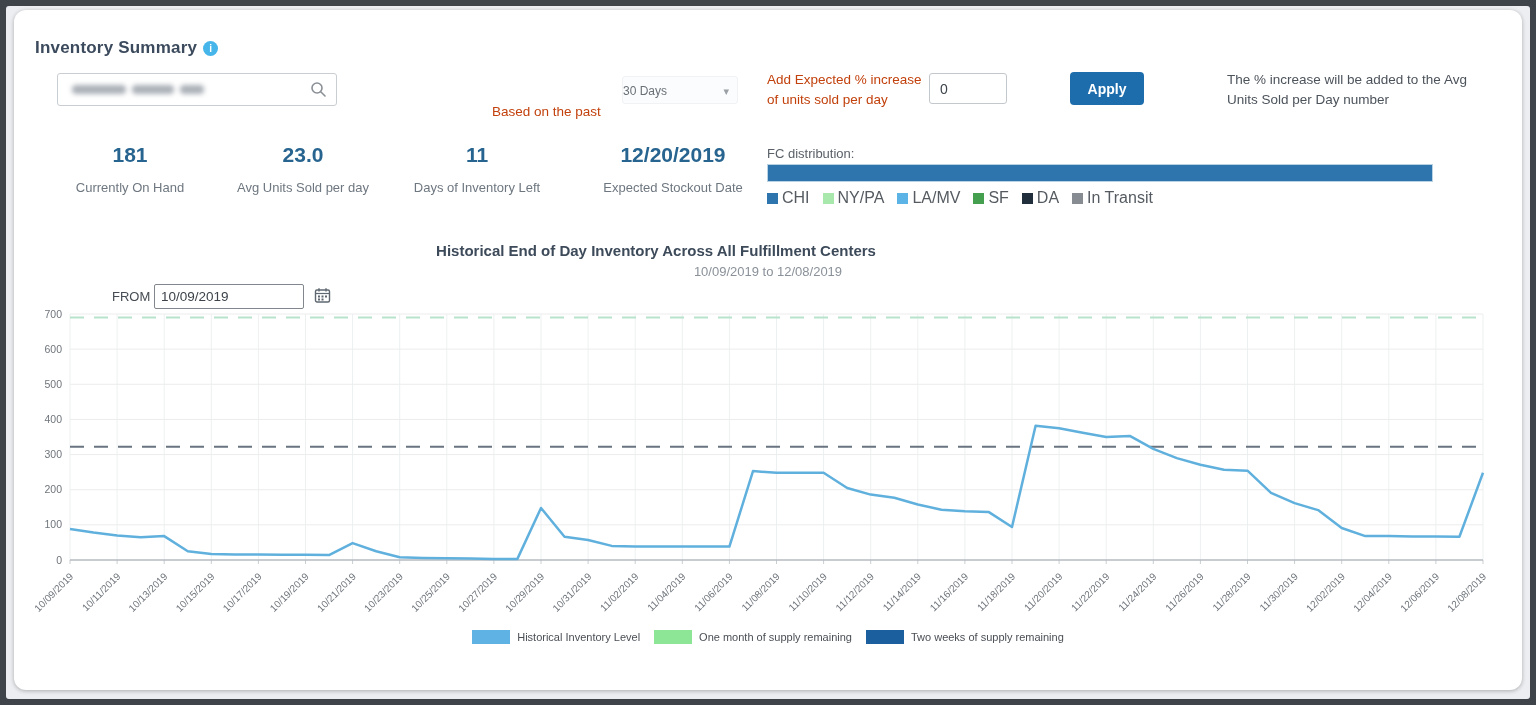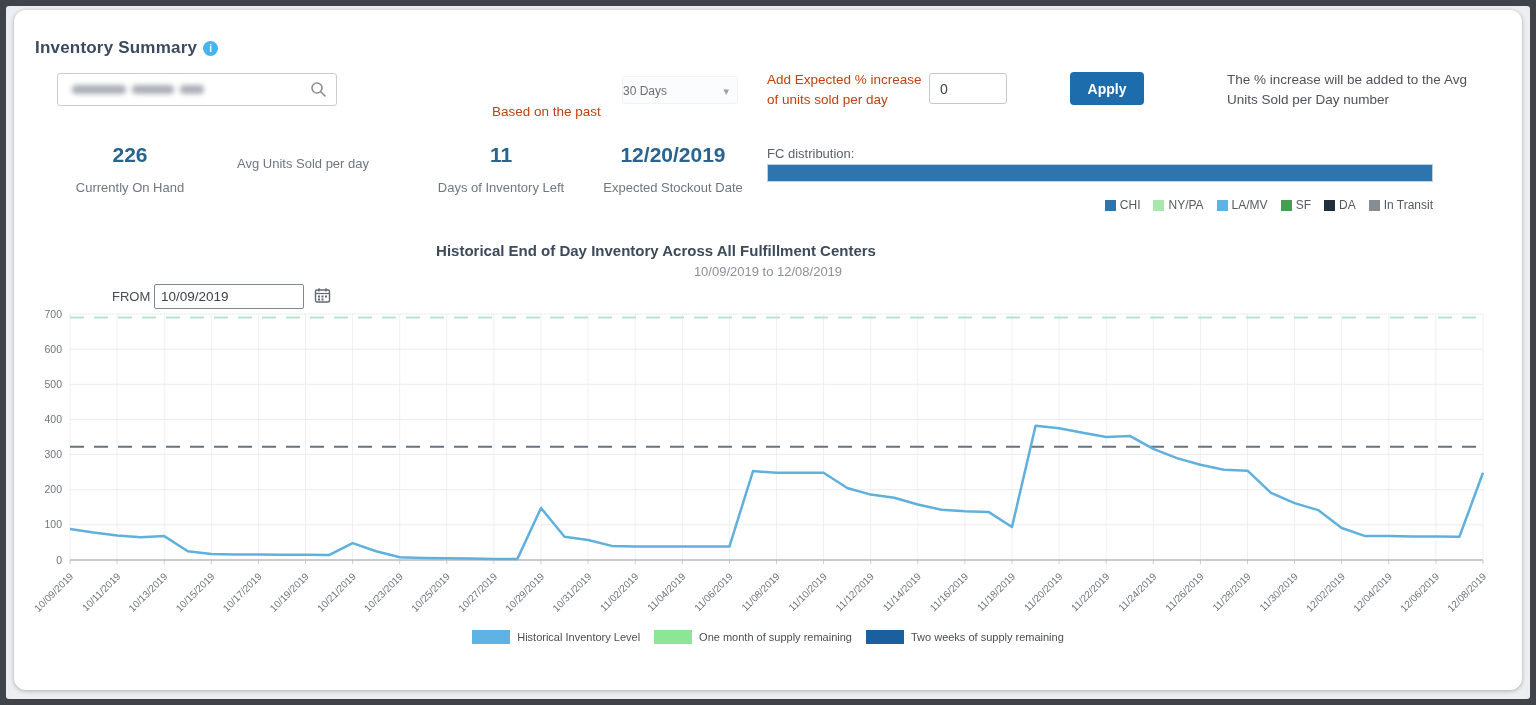--- a/index.html
+++ b/index.html
@@ -31,21 +31,21 @@
     color:#fff;font-family:inherit;font-size:14px;font-weight:bold;cursor:pointer;}
   .note{left:1213px;top:60px;width:242px;line-height:20px;color:#4c535b;}
   
   .stat{top:133px;width:190px;text-align:center;}
   .stat .v{font-size:21px;font-weight:bold;color:#27648f;}
   .stat .l{font-size:13px;color:#6e7780;margin-top:13px;}
   
   .fc-label{left:753px;top:136px;font-size:13px;color:#5a6168;}
   .fc-bar-track{left:753px;top:154px;width:666px;height:18px;background:#eef2f5;border:1px solid #b9d2e4;box-sizing:border-box;}
   .fc-bar-fill{height:100%;}
-  .fc-legend{left:753px;top:188px;width:666px;display:flex;justify-content:flex-end;gap:13px;font-size:12px;color:#555b61;}
+  .fc-legend{left:753px;top:179px;width:666px;display:flex;justify-content:flex-start;gap:13px;font-size:16px;color:#555b61;}
   .fc-legend .item{display:flex;align-items:center;gap:4px;}
   .fc-legend .sw{width:11px;height:11px;display:inline-block;}
   
   .chart-title{left:0;top:232px;width:1284px;text-align:center;font-size:15px;font-weight:bold;color:#3d4a5a;}
   .chart-subtitle{left:0;top:254px;width:1508px;text-align:center;font-size:13px;color:#8a9199;}
   .from-label{left:98px;top:279px;font-size:13px;color:#454c53;}
   .from-input{left:140px;top:274px;width:150px;height:25px;border:1px solid #82878d;border-radius:2px;
     font-family:inherit;font-size:13.5px;color:#3c434a;padding:0 0 0 6px;box-sizing:border-box;outline:0;}
   .cal-icon{left:300px;top:277px;cursor:pointer;}
   .chart-wrap{left:20px;top:295px;width:1478px;height:335px;}
@@ -94,27 +94,28 @@
   <input class="abs inc-input" type="text" value="0" style="">
 
   <button class="abs apply-btn">Apply</button>
 
   <div class="abs ctl-label note">
     <div>The % increase will be added to the Avg</div>
     <div>Units Sold per Day number</div>
   </div>
 
   <div class="abs stat" style="left:21px;">
-    <div class="v">226</div>
+    <div class="v">181</div>
     <div class="l">Currently On Hand</div>
   </div>
   <div class="abs stat" style="left:194px;">
+    <div class="v">23.0</div>
     <div class="l">Avg Units Sold per day</div>
   </div>
-  <div class="abs stat" style="left:392px;">
+  <div class="abs stat" style="left:368px;">
     <div class="v">11</div>
     <div class="l">Days of Inventory Left</div>
   </div>
   <div class="abs stat" style="left:564px;">
     <div class="v">12/20/2019</div>
     <div class="l">Expected Stockout Date</div>
   </div>
 
   <div class="abs fc-label">FC distribution:</div>
   <div class="abs fc-bar-track">

